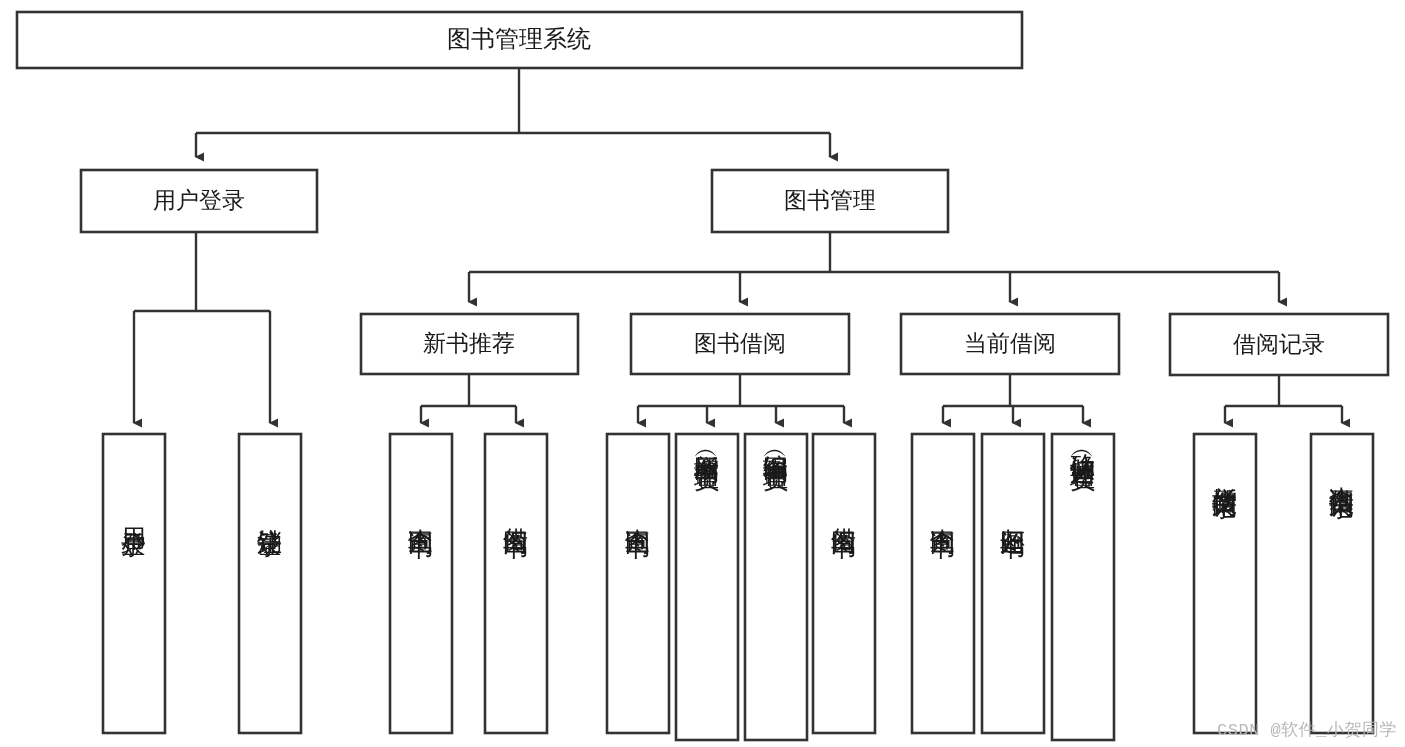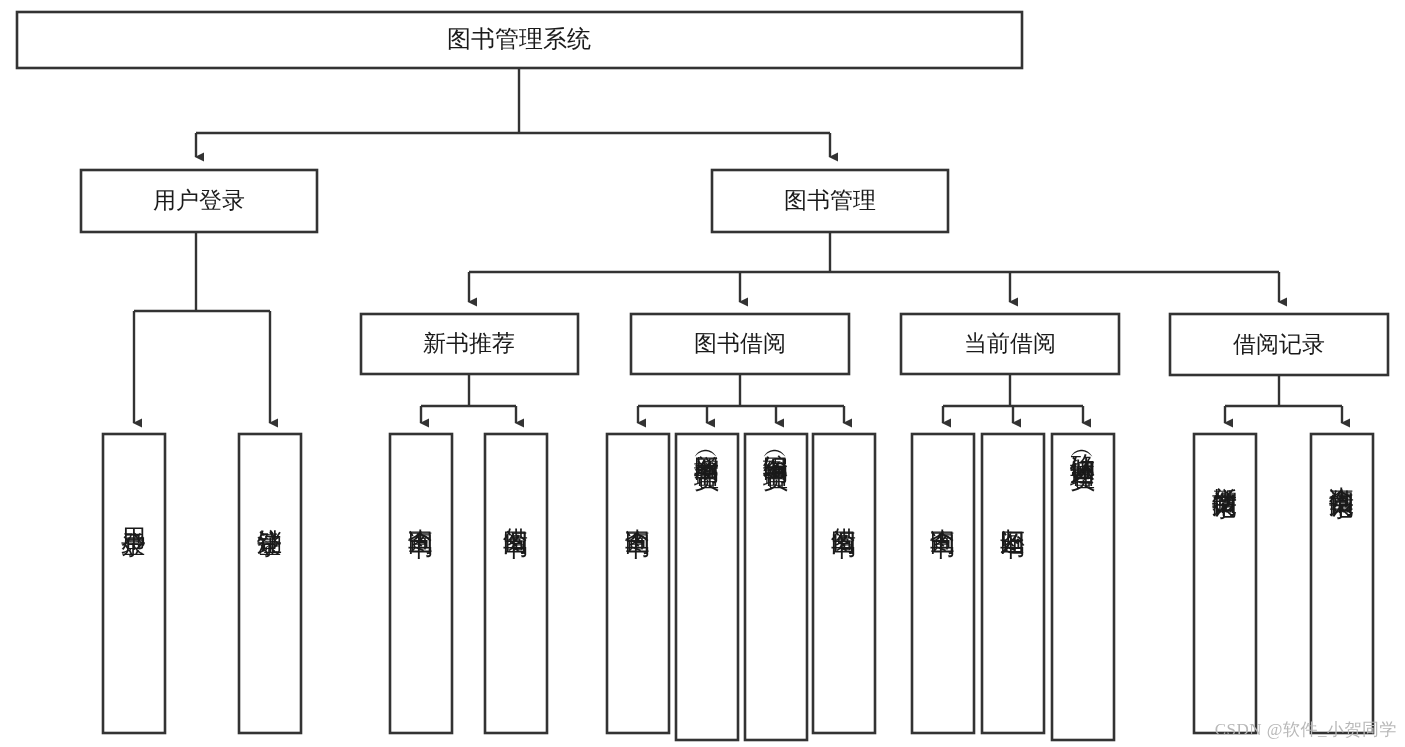--- a/index.html
+++ b/index.html
@@ -47,21 +47,21 @@
   }
   .edge {
     stroke: #333333;
     stroke-width: 2.4;
     fill: none;
   }
   .watermark {
     position: absolute;
     right: 8px;
     bottom: 6px;
-    font-family: Liberation Serif, serif;
+    font-family: Liberation Mono, monospace;
     font-size: 17px;
     color: #b8b8b8;
     letter-spacing: 0.5px;
     white-space: nowrap;
     pointer-events: none;
   }
 </style>
 </head>
 <body>
 

